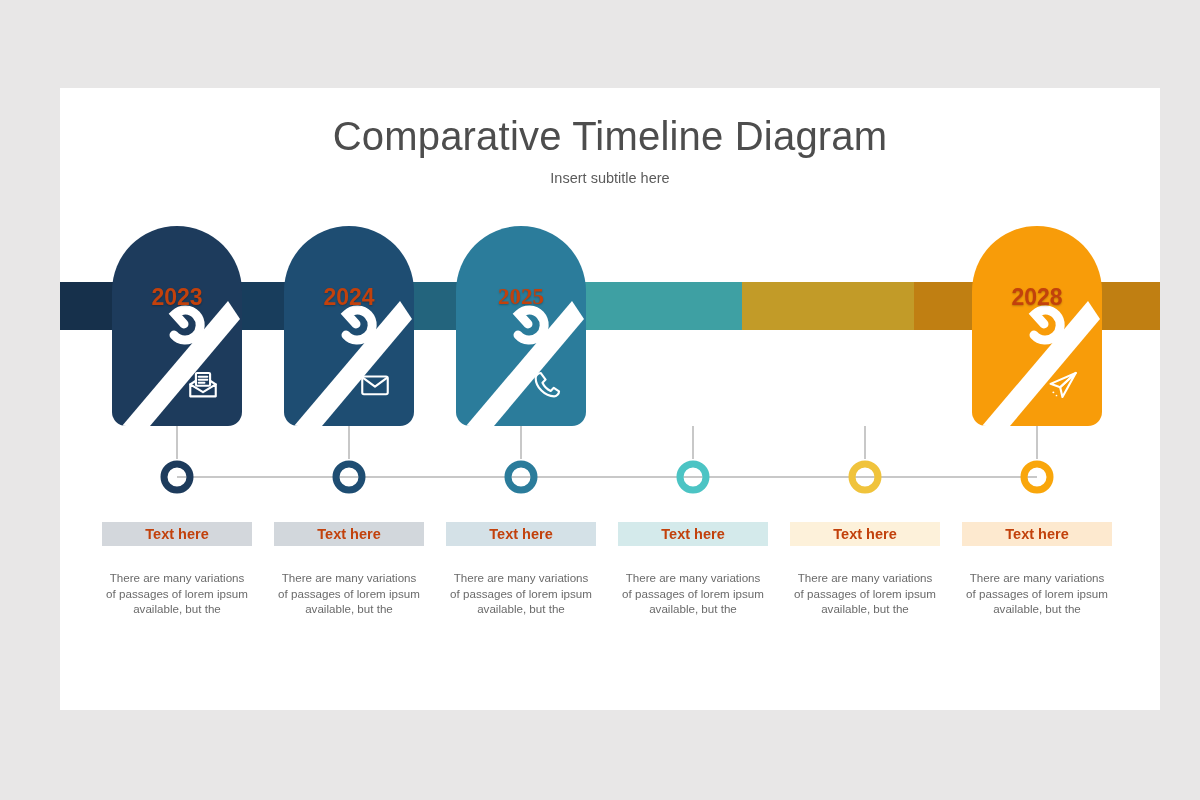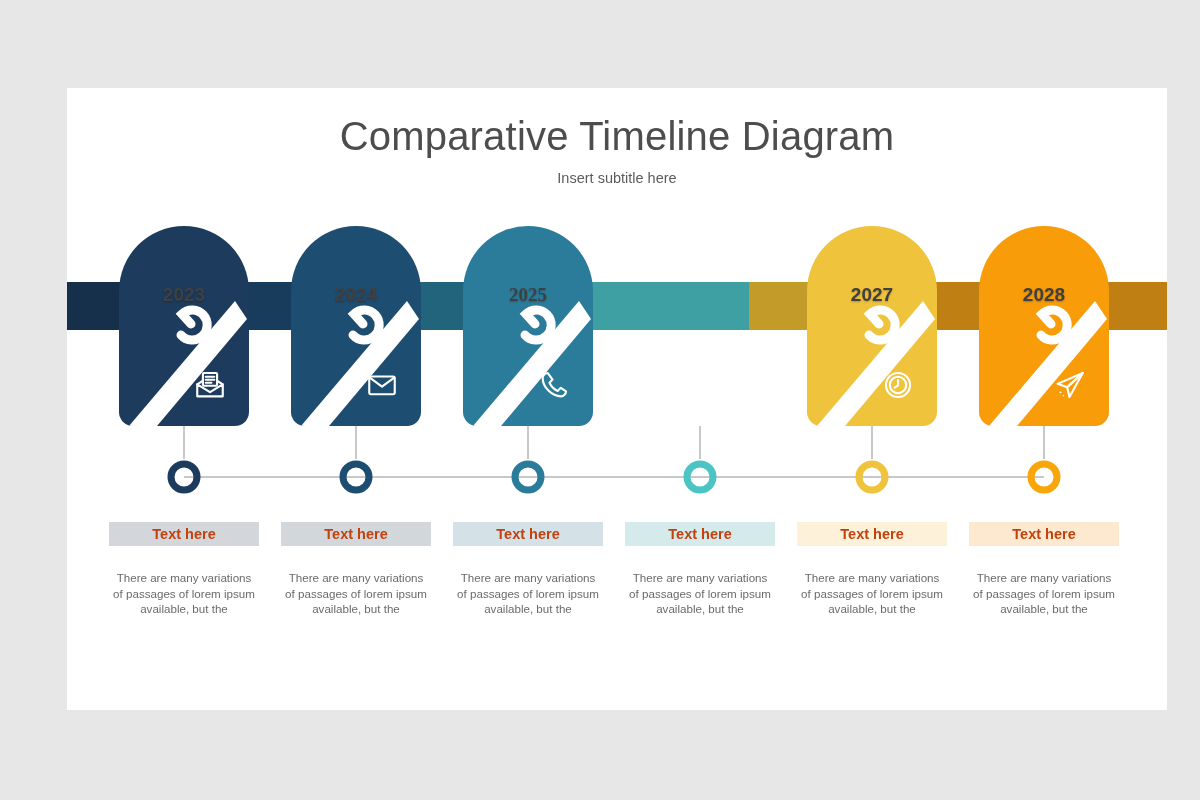--- a/index.html
+++ b/index.html
@@ -8,21 +8,21 @@
   }
   body {
     width: 1200px;
     height: 800px;
     background: #e8e7e7;
     font-family: "Liberation Sans", sans-serif;
     overflow: hidden;
   }
   #slide {
     position: absolute;
-    left: 67px;
+    left: 60px;
     top: 88px;
     width: 1100px;
     height: 622px;
     background: #ffffff;
   }
   
   #title {
     position: absolute;
     left: 0;
     top: 26px;
@@ -71,23 +71,23 @@
   }
   .card svg {
     display: block;
   }
   .card-year {
     position: absolute;
     left: 0;
     top: 58px;
     width: 130px;
     text-align: center;
-    font-size: 19px;
+    font-size: 23px;
     font-weight: bold;
-    color: #404040;
+    color: #c2410c;
     text-shadow: 0 1px 2px rgba(0,0,0,0.25);
     pointer-events: none;
   }
   .card-icon {
     position: absolute;
     left: 74px;
     top: 142px;
     width: 34px;
     height: 34px;
     pointer-events: none;
@@ -198,42 +198,20 @@
           <g clip-path="url(#clip2)">
             <rect x="0" y="0" width="130" height="200" fill="#2b7c9b"></rect>
             <path d="M128 93 L38 200 L10 200 L116 75 Z" fill="#ffffff"></path>
             <path d="M62 109 a15 15 0 1 0 1 -21 l9 10" fill="none" stroke="#ffffff" stroke-width="9" stroke-linecap="round"></path>
           </g>
         </svg>
         <div class="card-year">2025</div>
         <div class="card-icon">
           <svg viewBox="0 0 24 24" width="34" height="34" fill="none" stroke="#ffffff" stroke-width="1.5" stroke-linecap="round" stroke-linejoin="round">
             <path d="M7.5 3.5 C6 3.5 4 5.2 4 7 c0 6.5 6.5 13 13 13 1.8 0 3.5-2 3.5-3.5 L16.8 14 l-2.2 2.2 c-2.4-1.1-4.7-3.4-5.8-5.8 L11 8.2 Z"></path>
-          </svg>
-        </div>
-      </div>
-      <div class="card" style="left: 740px;">
-        <svg viewBox="0 0 130 200" width="130" height="200">
-          <defs>
-            <clipPath id="clip4">
-              <path d="M0,65 A65,65 0 0 1 130,65 L130,186 a14,14 0 0 1 -14,14 L14,200 a14,14 0 0 1 -14,-14 Z"></path>
-            </clipPath>
-          </defs>
-          <g clip-path="url(#clip4)">
-            <rect x="0" y="0" width="130" height="200" fill="#f0c33c"></rect>
-            <path d="M128 93 L38 200 L10 200 L116 75 Z" fill="#ffffff"></path>
-            <path d="M62 109 a15 15 0 1 0 1 -21 l9 10" fill="none" stroke="#ffffff" stroke-width="9" stroke-linecap="round"></path>
-          </g>
-        </svg>
-        <div class="card-year">2027</div>
-        <div class="card-icon">
-          <svg viewBox="0 0 24 24" width="34" height="34" fill="none" stroke="#ffffff" stroke-width="1.5" stroke-linecap="round" stroke-linejoin="round">
-            <circle cx="12" cy="12" r="8.5"></circle>
-            <circle cx="12" cy="12" r="5.8"></circle>
-            <path d="M12 8.6 v3.6 l-2.3 1.6"></path>
           </svg>
         </div>
       </div>
       <div class="card" style="left: 912px;">
         <svg viewBox="0 0 130 200" width="130" height="200">
           <defs>
             <clipPath id="clip5">
               <path d="M0,65 A65,65 0 0 1 130,65 L130,186 a14,14 0 0 1 -14,14 L14,200 a14,14 0 0 1 -14,-14 Z"></path>
             </clipPath>
           </defs>

